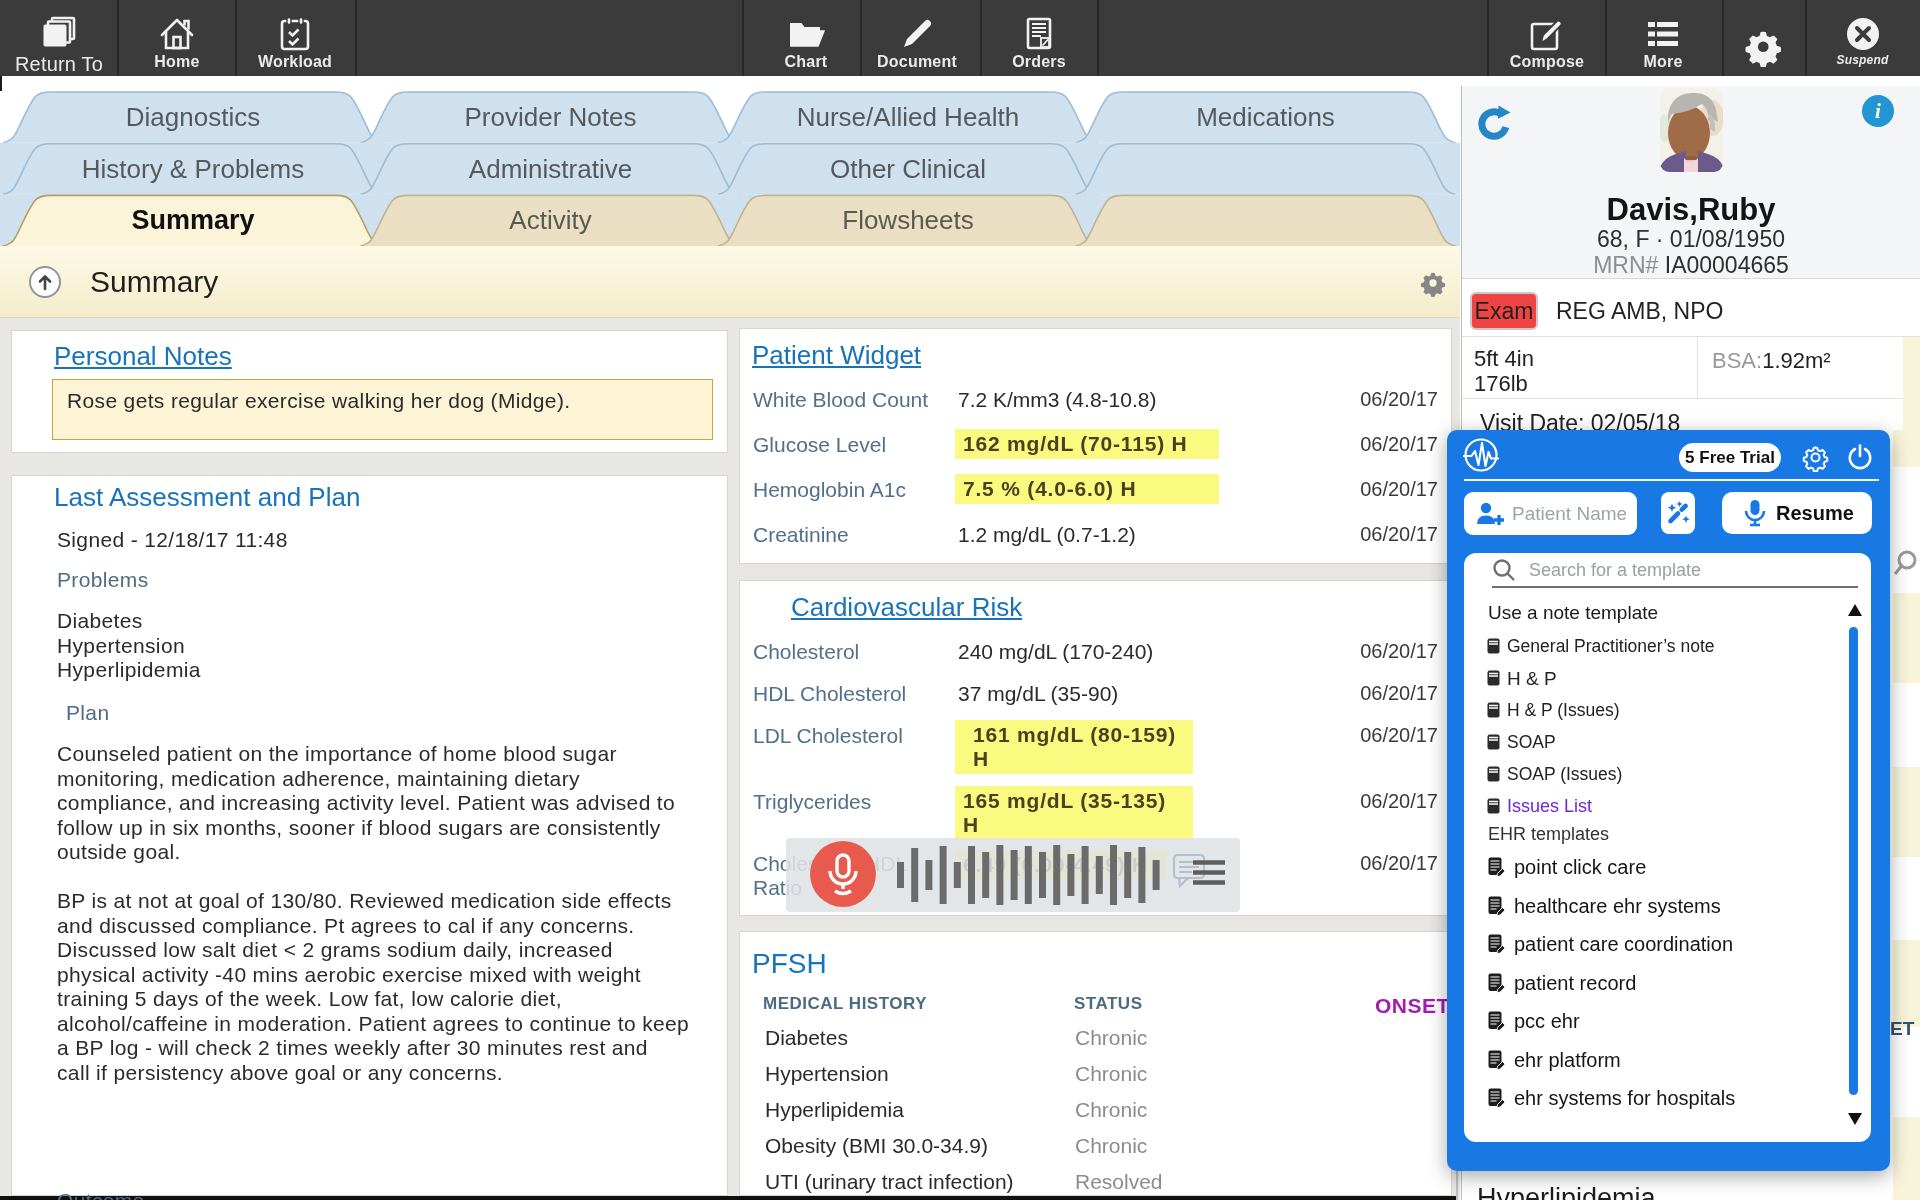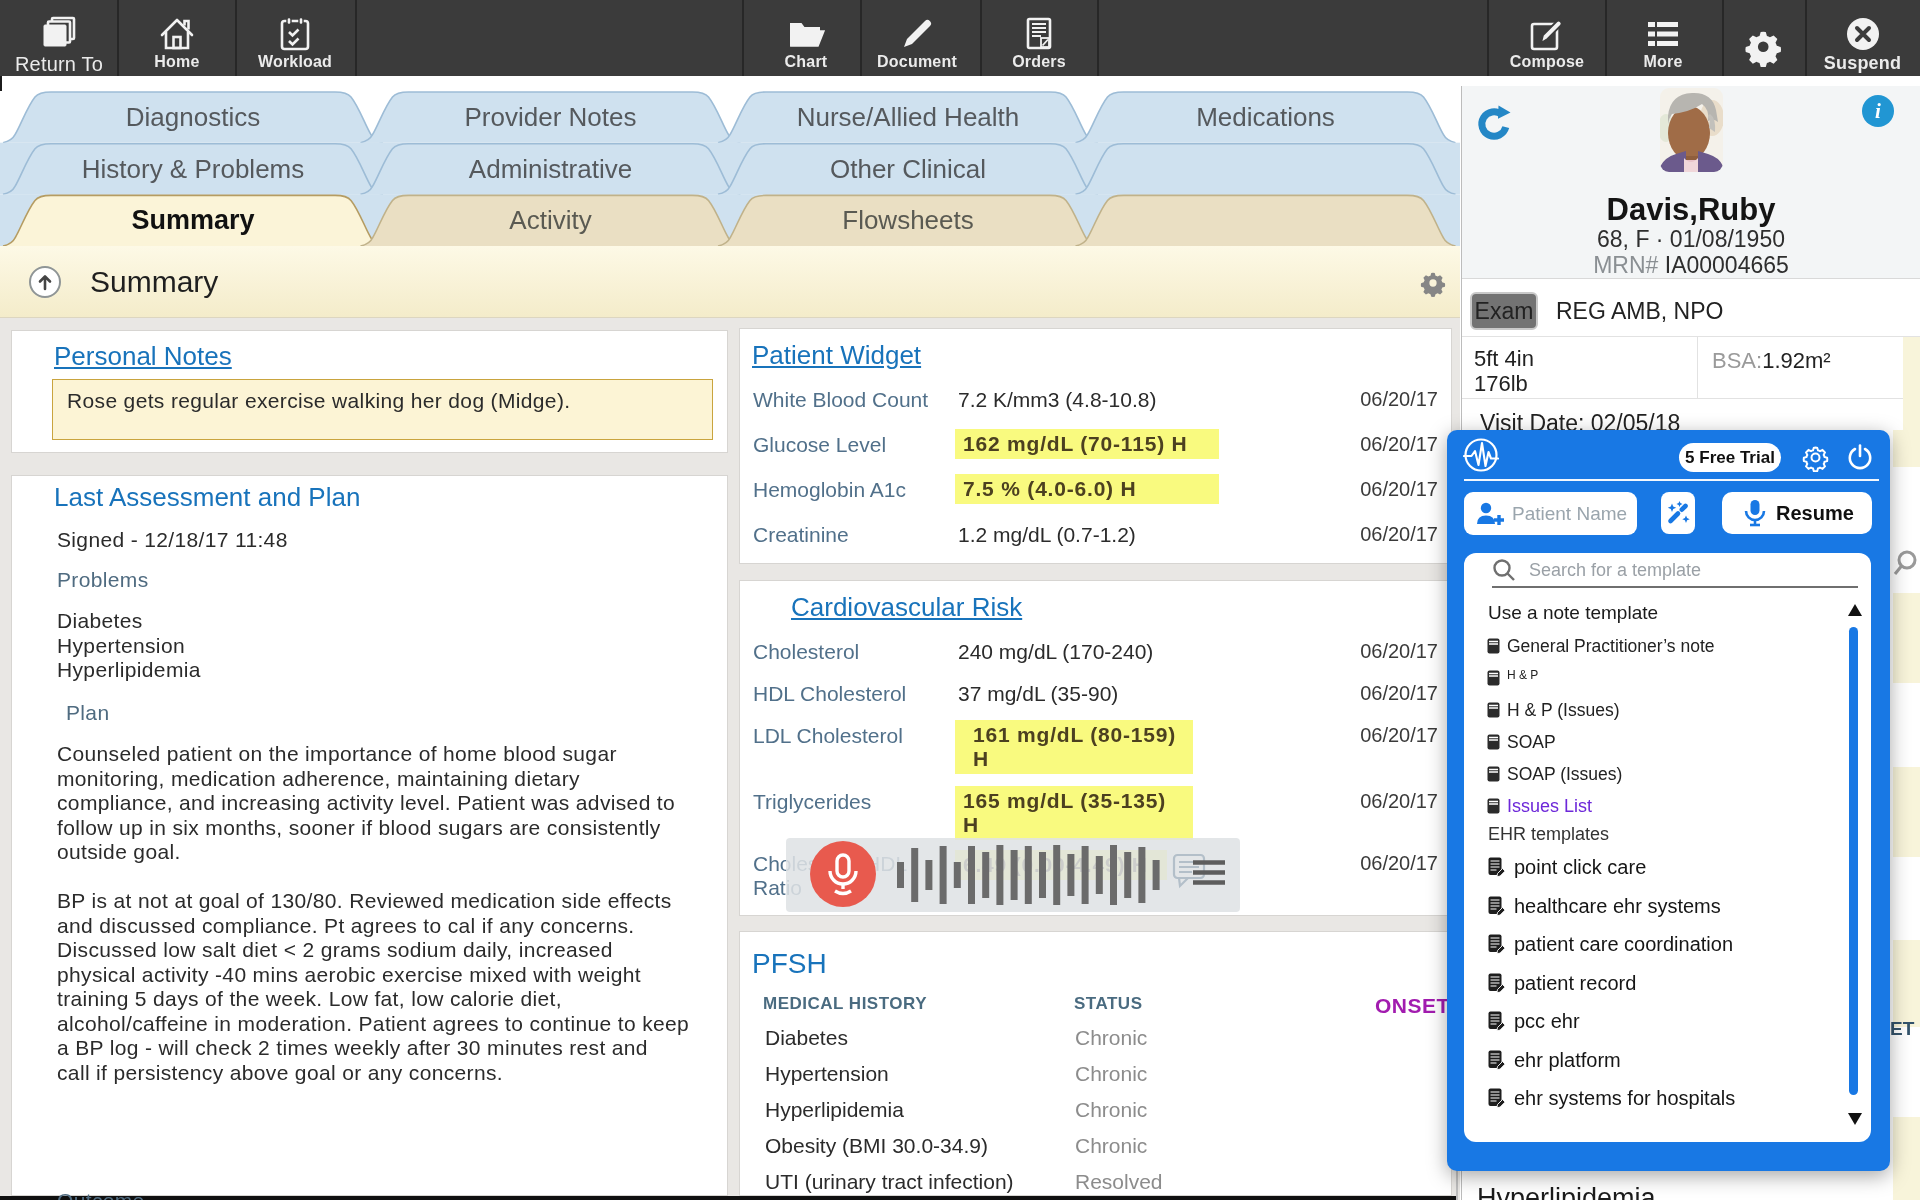--- a/index.html
+++ b/index.html
@@ -99,21 +99,21 @@
         <svg width="44" height="44" viewBox="0 0 38 38" style="margin-top:16px;">
 <path d="M19 6 l2.2 0.3 1 3.4 a10 10 0 0 1 2.6 1.1 l3.2-1.6 1.6 1.6 1.6 1.6 -1.6 3.2 a10 10 0 0 1 1.1 2.6 l3.4 1 0.3 2.2 -0.3 2.2 -3.4 1 a10 10 0 0 1 -1.1 2.6 l1.6 3.2 -1.6 1.6 -1.6 1.6 -3.2 -1.6 a10 10 0 0 1 -2.6 1.1 l-1 3.4 -2.2 0.3 -2.2 -0.3 -1 -3.4 a10 10 0 0 1 -2.6 -1.1 l-3.2 1.6 -1.6 -1.6 -1.6 -1.6 1.6 -3.2 a10 10 0 0 1 -1.1 -2.6 l-3.4 -1 -0.3 -2.2 0.3 -2.2 3.4 -1 a10 10 0 0 1 1.1 -2.6 l-1.6 -3.2 1.6 -1.6 1.6 -1.6 3.2 1.6 a10 10 0 0 1 2.6 -1.1 l1 -3.4 z" fill="#f2f2f2" transform="translate(0.2,1.5)"></path>
 <circle cx="19.2" cy="20.5" r="4.6" fill="#3b3b3b"></circle>
 </svg>
       </div>
 <div class="tbitem" style="left:1810px;width:105px;">
         <svg width="38" height="38" viewBox="0 0 38 38">
 <circle cx="19" cy="19" r="16" fill="#f2f2f2"></circle>
 <path d="M13 13 L25 25 M25 13 L13 25" stroke="#3b3b3b" stroke-width="4" stroke-linecap="round"></path>
 </svg>
-        <div class="tblabel" style="font-size:18px;font-weight:bold;">Suspend</div>
+        <div class="tblabel" style="font-size:12px;font-weight:bold;font-style:italic;">Suspend</div>
       </div>
 <div class="tbsep" style="left:117px;"></div>
 <div class="tbsep" style="left:235px;"></div>
 <div class="tbsep" style="left:355px;"></div>
 <div class="tbsep" style="left:742px;"></div>
 <div class="tbsep" style="left:860px;"></div>
 <div class="tbsep" style="left:980px;"></div>
 <div class="tbsep" style="left:1097px;"></div>
 <div class="tbsep" style="left:1487px;"></div>
 <div class="tbsep" style="left:1605px;"></div>
@@ -299,21 +299,21 @@
         <path d="M24 70 Q31 78 38 70 L38 84 L24 84 z" fill="#f0d7da"></path>
       </g>
     </svg>
 <div class="abs" style="left:1561px;top:192px;width:260px;text-align:center;font-size:31px;font-weight:bold;color:#141414;">Davis,Ruby</div>
 <div class="abs" style="left:1561px;top:226px;width:260px;text-align:center;font-size:23px;color:#2e2e2e;">68, F · 01/08/1950</div>
 <div class="abs" style="left:1561px;top:252px;width:260px;text-align:center;font-size:23px;color:#2e2e2e;"><span style="color:#8a8f93;">MRN#</span> IA00004665</div>
 <div class="abs" style="left:1462px;top:278px;width:458px;height:1px;background:#d9d9d9;"></div>
 <div class="abs" style="left:1462px;top:336px;width:458px;height:1px;background:#e2e2e2;"></div>
 <div class="abs" style="left:1462px;top:398px;width:458px;height:1px;background:#e2e2e2;"></div>
 <div class="abs" style="left:1697px;top:336px;width:1px;height:62px;background:#e2e2e2;"></div>
-<div class="abs" style="left:1470px;top:292px;width:68px;height:38px;border:2px solid #c9c9c9;border-radius:6px;font-size:23px;color:#222;text-align:center;line-height:34px;background:#737373;">Exam</div>
+<div class="abs" style="left:1470px;top:292px;width:68px;height:38px;border:2px solid #c9c9c9;border-radius:6px;font-size:23px;color:#222;text-align:center;line-height:34px;background:#ef4444;">Exam</div>
 <div class="abs" style="left:1556px;top:298px;font-size:23px;color:#222;">REG AMB, NPO</div>
 <div class="abs" style="left:1474px;top:346px;font-size:22px;color:#222;line-height:25px;">5ft 4in<br>176lb</div>
 <div class="abs" style="left:1712px;top:348px;font-size:22px;color:#222;"><span style="color:#9a9a9a;">BSA:</span>1.92m²</div>
 <div class="abs" style="left:1480px;top:410px;font-size:23px;color:#222;">Visit Date: 02/05/18</div>
 <div class="abs" style="left:1893px;top:430px;width:27px;height:37px;background:#f8f4da;"></div>
 <div class="abs" style="left:1893px;top:467px;width:27px;height:85px;background:#ffffff;"></div>
 <div class="abs" style="left:1893px;top:552px;width:27px;height:41px;background:#ffffff;"></div>
 <div class="abs" style="left:1893px;top:593px;width:27px;height:90px;background:#f8f4da;"></div>
 <div class="abs" style="left:1893px;top:683px;width:27px;height:84px;background:#ffffff;"></div>
 <div class="abs" style="left:1893px;top:767px;width:27px;height:90px;background:#f8f4da;"></div>
@@ -384,21 +384,21 @@
 <div class="abs" style="left:1849px;top:627px;width:9px;height:468px;background:#1878e4;border-radius:5px;"></div>
 <svg class="abs" style="left:1487px;top:638px;" width="13" height="16" viewBox="0 0 13 16">
       <rect x="0.5" y="0.5" width="12" height="15" rx="2" fill="#2b2b2b"></rect>
       <path d="M2 3.5h9 M2 6h9" stroke="#fff" stroke-width="1.3"></path>
     </svg>
 <div class="abs" style="left:1507px;top:636px;font-size:17.5px;color:#222;">General Practitioner’s note</div>
 <svg class="abs" style="left:1487px;top:670px;" width="13" height="16" viewBox="0 0 13 16">
       <rect x="0.5" y="0.5" width="12" height="15" rx="2" fill="#2b2b2b"></rect>
       <path d="M2 3.5h9 M2 6h9" stroke="#fff" stroke-width="1.3"></path>
     </svg>
-<div class="abs" style="left:1507px;top:668px;font-size:12px;color:#222;">H &amp; P</div>
+<div class="abs" style="left:1507px;top:668px;font-size:19px;color:#222;">H &amp; P</div>
 <svg class="abs" style="left:1487px;top:702px;" width="13" height="16" viewBox="0 0 13 16">
       <rect x="0.5" y="0.5" width="12" height="15" rx="2" fill="#2b2b2b"></rect>
       <path d="M2 3.5h9 M2 6h9" stroke="#fff" stroke-width="1.3"></path>
     </svg>
 <div class="abs" style="left:1507px;top:700px;font-size:17.5px;color:#222;">H &amp; P (Issues)</div>
 <svg class="abs" style="left:1487px;top:734px;" width="13" height="16" viewBox="0 0 13 16">
       <rect x="0.5" y="0.5" width="12" height="15" rx="2" fill="#2b2b2b"></rect>
       <path d="M2 3.5h9 M2 6h9" stroke="#fff" stroke-width="1.3"></path>
     </svg>
 <div class="abs" style="left:1507px;top:732px;font-size:17.5px;color:#222;">SOAP</div>

